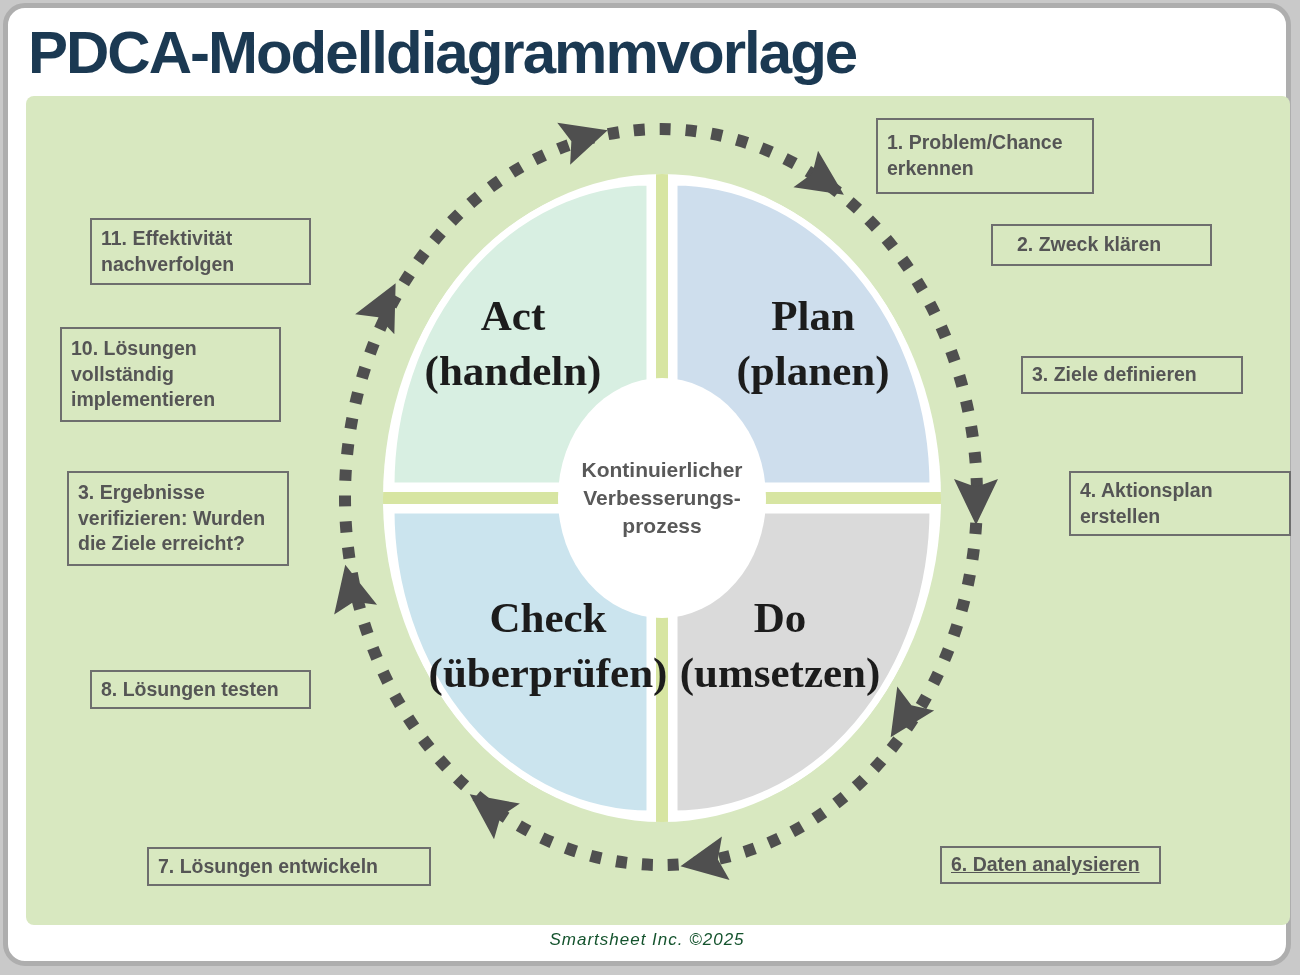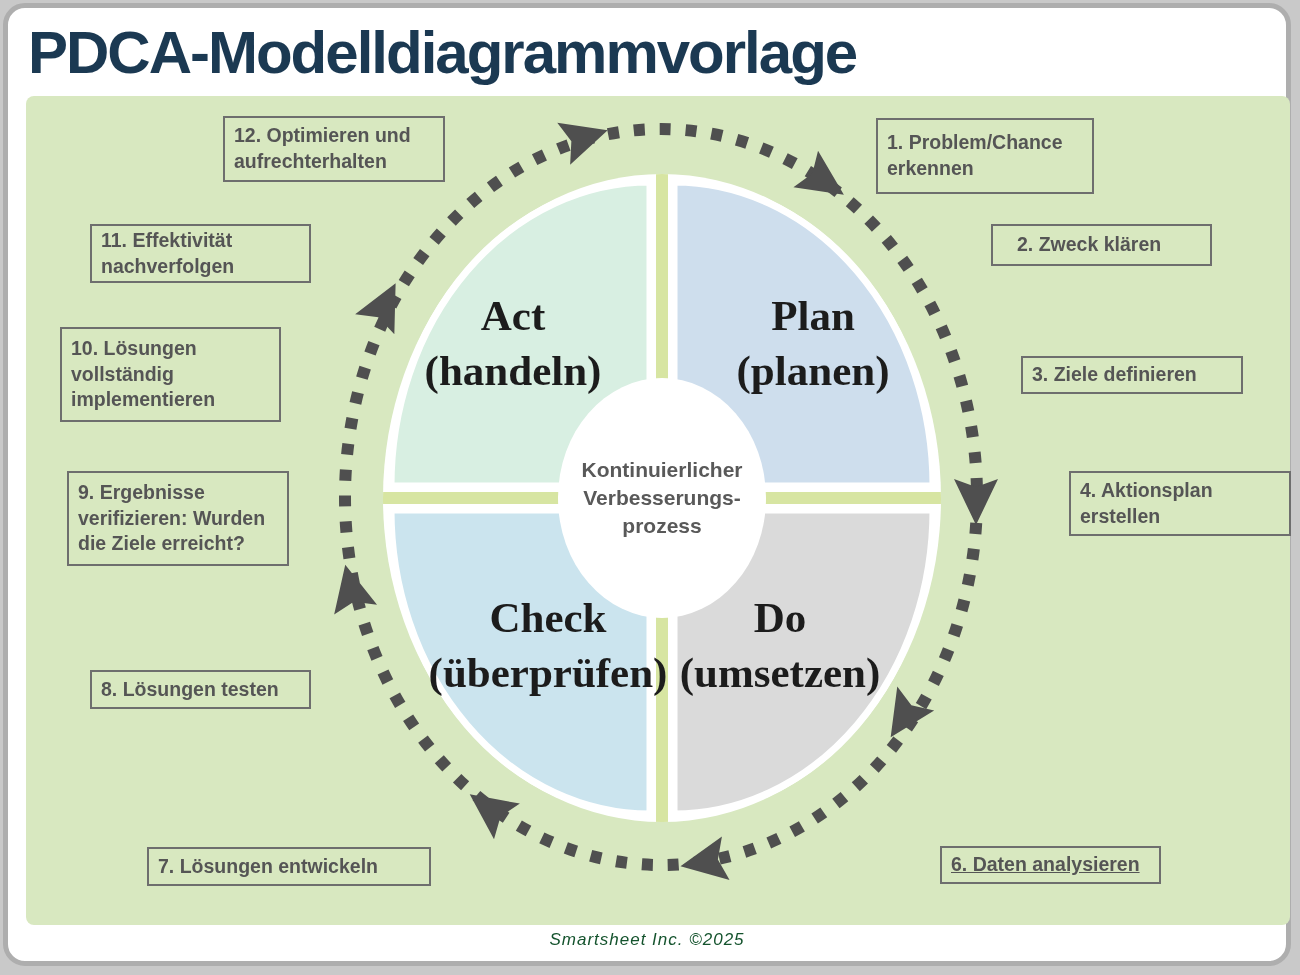--- a/index.html
+++ b/index.html
@@ -98,19 +98,18 @@
     <text class="center-label" x="654" y="525">prozess</text>
   </svg>
 
   <div class="step-box" style="left:868px;top:110px;width:218px;height:76px;">1. Problem/Chance erkennen</div>
   <div class="step-box" style="left:983px;top:216px;width:221px;height:42px;padding-left:24px;">2. Zweck klären</div>
   <div class="step-box" style="left:1013px;top:348px;width:222px;height:38px;">3. Ziele definieren</div>
   <div class="step-box" style="left:1061px;top:463px;width:222px;height:65px;">4. Aktionsplan erstellen</div>
   <div class="step-box" style="left:932px;top:838px;width:221px;height:38px;text-decoration:underline;">6. Daten analysieren</div>
   <div class="step-box" style="left:139px;top:839px;width:284px;height:39px;">7. Lösungen entwickeln</div>
   <div class="step-box" style="left:82px;top:662px;width:221px;height:39px;">8. Lösungen testen</div>
-  <div class="step-box" style="left:59px;top:463px;width:222px;height:95px;">9. Ergebnisse verifizieren: Wurden die Ziele erreicht?</div>
+  <div class="step-box" style="left:59px;top:463px;width:222px;height:95px;">3. Ergebnisse verifizieren: Wurden die Ziele erreicht?</div>
   <div class="step-box" style="left:52px;top:319px;width:221px;height:95px;">10. Lösungen vollständig implementieren</div>
-  <div class="step-box" style="left:82px;top:216px;width:221px;height:59px;">11. Effektivität nachverfolgen</div>
-  <div class="step-box" style="left:215px;top:108px;width:222px;height:66px;">12. Optimieren und aufrechterhalten</div>
+  <div class="step-box" style="left:82px;top:210px;width:221px;height:67px;">11. Effektivität nachverfolgen</div>
 
   <div class="footer">Smartsheet Inc. ©2025</div>
 </div>
 
 </body></html>

